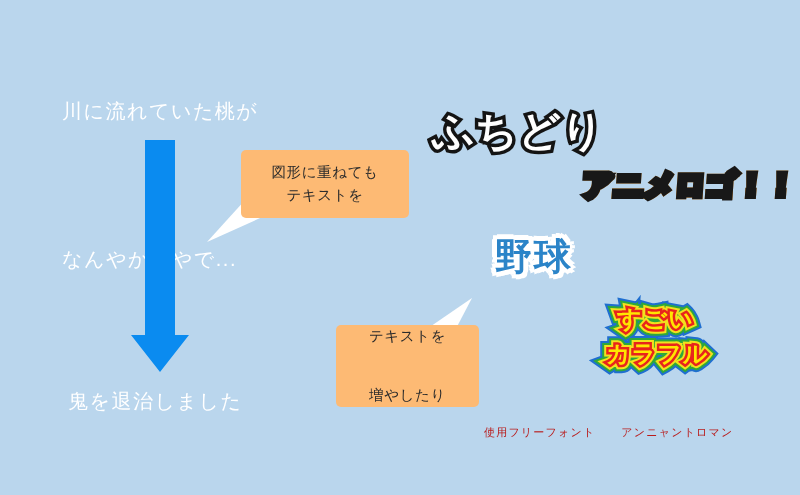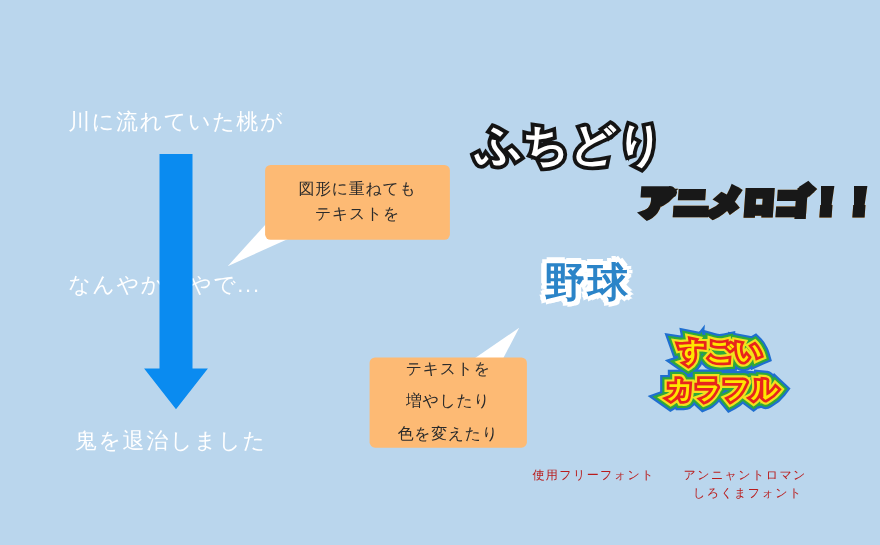--- a/index.html
+++ b/index.html
@@ -225,21 +225,20 @@
     </div>
   </div>
 
   <div class="balloon" id="balloon-2">
     <svg class="balloon-tail" viewBox="0 0 180 125">
       <polygon points="88,45 142,8 120,50" fill="#ffffff"></polygon>
     </svg>
     <div class="balloon-body">
       <div class="balloon-line">テキストを</div>
       <div class="balloon-line">増やしたり</div>
-      <div class="balloon-line">色を変えたり</div>
     </div>
   </div>
 
 
   <div class="deco" id="deco-fuchidori">ふちどり</div>
 
   <div class="deco" id="deco-animelogo">アニメロゴ！！</div>
 
   <div class="deco" id="deco-yakyu">
     <span class="ring-outer">野球</span>
@@ -258,16 +257,15 @@
   <div class="deco-rainbow" id="deco-colorful">
     <span class="rb rb-blue">カラフル</span>
     <span class="rb rb-green">カラフル</span>
     <span class="rb rb-yellow">カラフル</span>
     <span class="rb rb-red">カラフル</span>
     <span class="rb-fill">カラフル</span>
   </div>
 
   <div id="credit">
     <span>使用フリーフォント</span><span style="display:inline-block;width:26px"></span><span>アンニャントロマン</span>
-    <span class="credit-row-2">しろくまフォント</span>
   </div>
 
 </div>
 
 </body></html>

